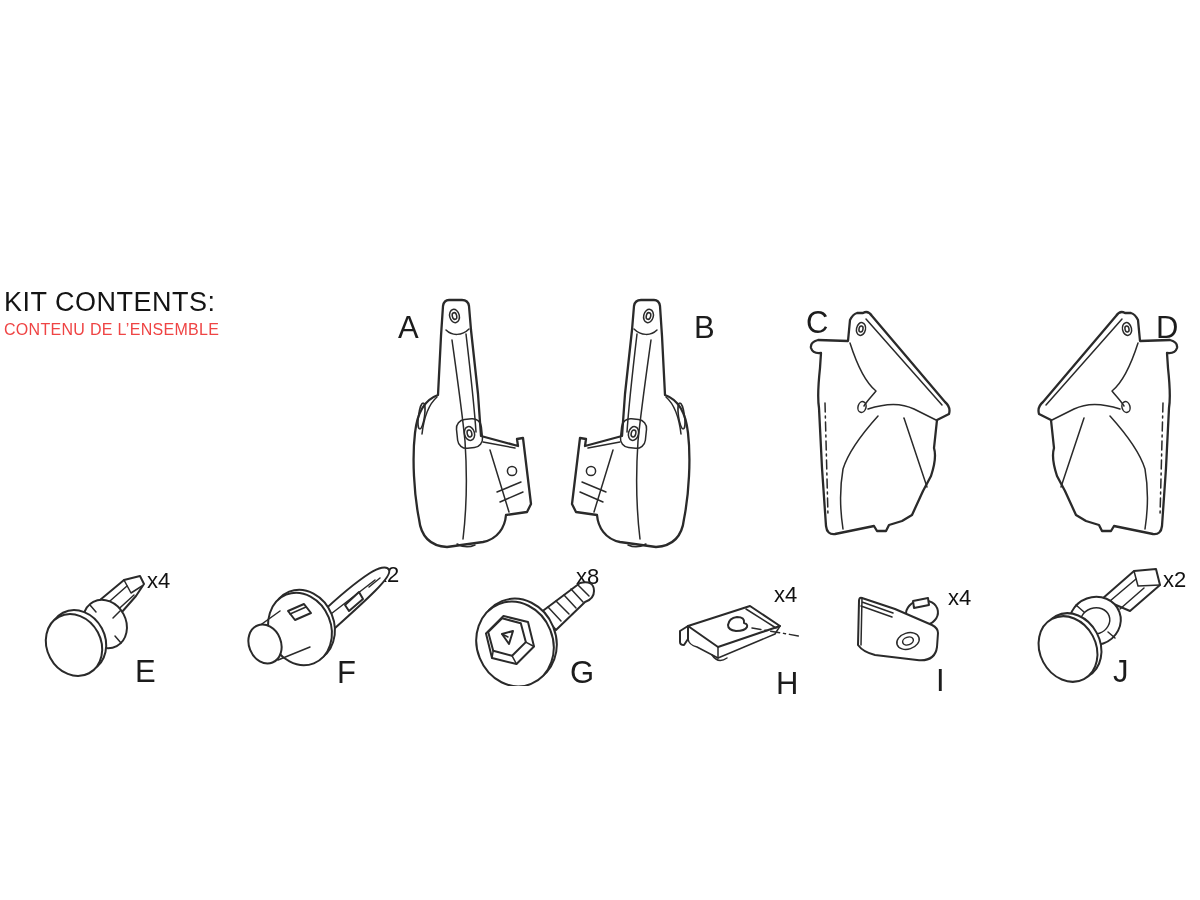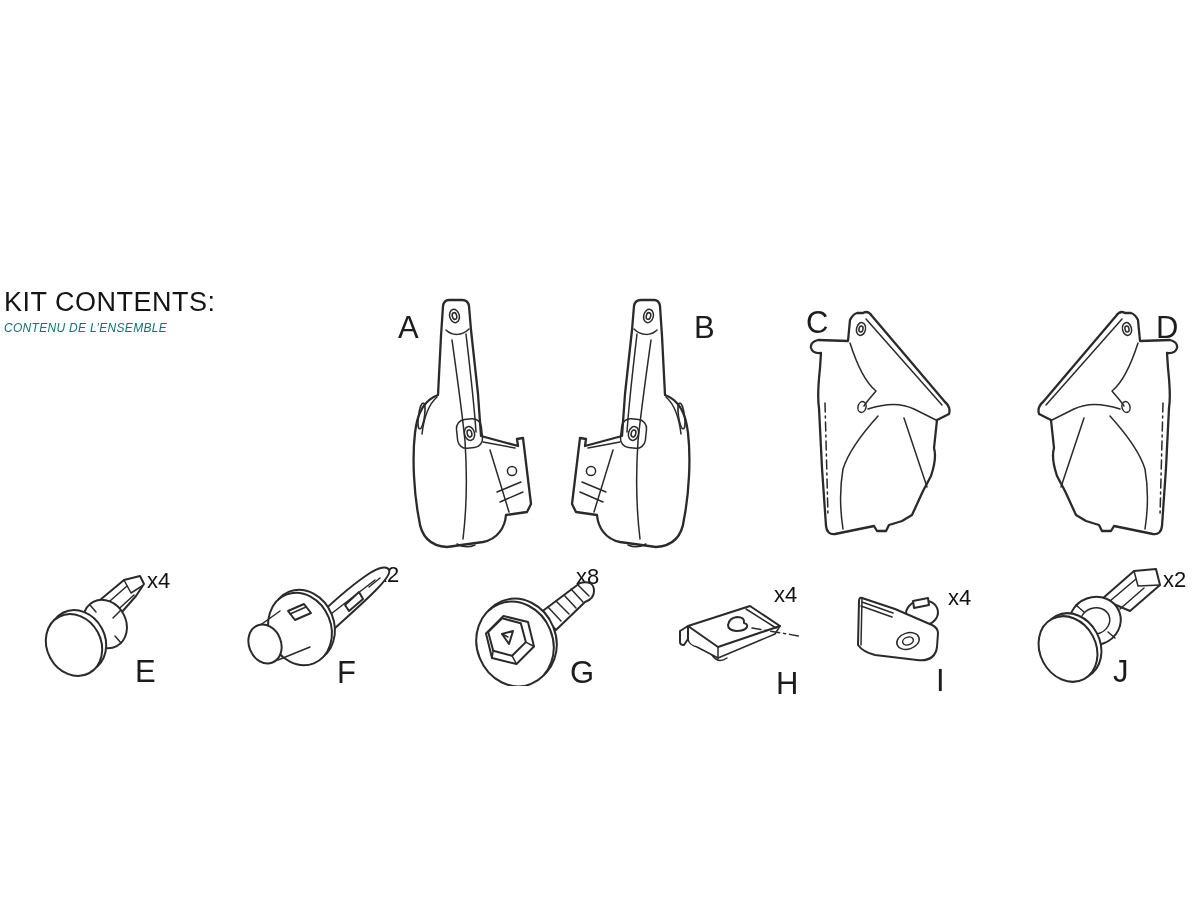--- a/index.html
+++ b/index.html
@@ -1,20 +1,20 @@
 <!DOCTYPE html>
 <html><head>
 <meta charset="utf-8">
 <style>
   html,body{margin:0;padding:0;background:#ffffff;}
   .stage{position:relative;width:1200px;height:899px;background:#ffffff;overflow:hidden;
          font-family:"Liberation Sans","DejaVu Sans",sans-serif;color:#1c1c1c;margin-top:44px;}
   .abs{position:absolute;}
   .title-en{font-size:27px;letter-spacing:.5px;color:#141414;white-space:nowrap;}
-  .title-fr{font-size:12px;font-style:italic;color:#0f766e;white-space:nowrap;letter-spacing:.3px;}
+  .title-fr{font-size:16px;color:#ef4444;white-space:nowrap;letter-spacing:.3px;}
   .part-letter{font-size:31px;color:#1c1c1c;line-height:1;}
   .qty{font-size:22px;color:#111;line-height:1;}
   .art{position:absolute;}
   .art .o{fill:#ffffff;stroke:#2a2a2a;stroke-width:2.3;stroke-linejoin:round;stroke-linecap:round;}
   .art .wf{fill:#ffffff;stroke:#2a2a2a;stroke-width:2;stroke-linejoin:round;stroke-linecap:round;}
   .art .d{fill:none;stroke:#2a2a2a;stroke-width:1.5;stroke-linejoin:round;stroke-linecap:round;}
   .dashdot{stroke-dasharray:9 4 2 4;}
 </style>
 </head>
 <body>

